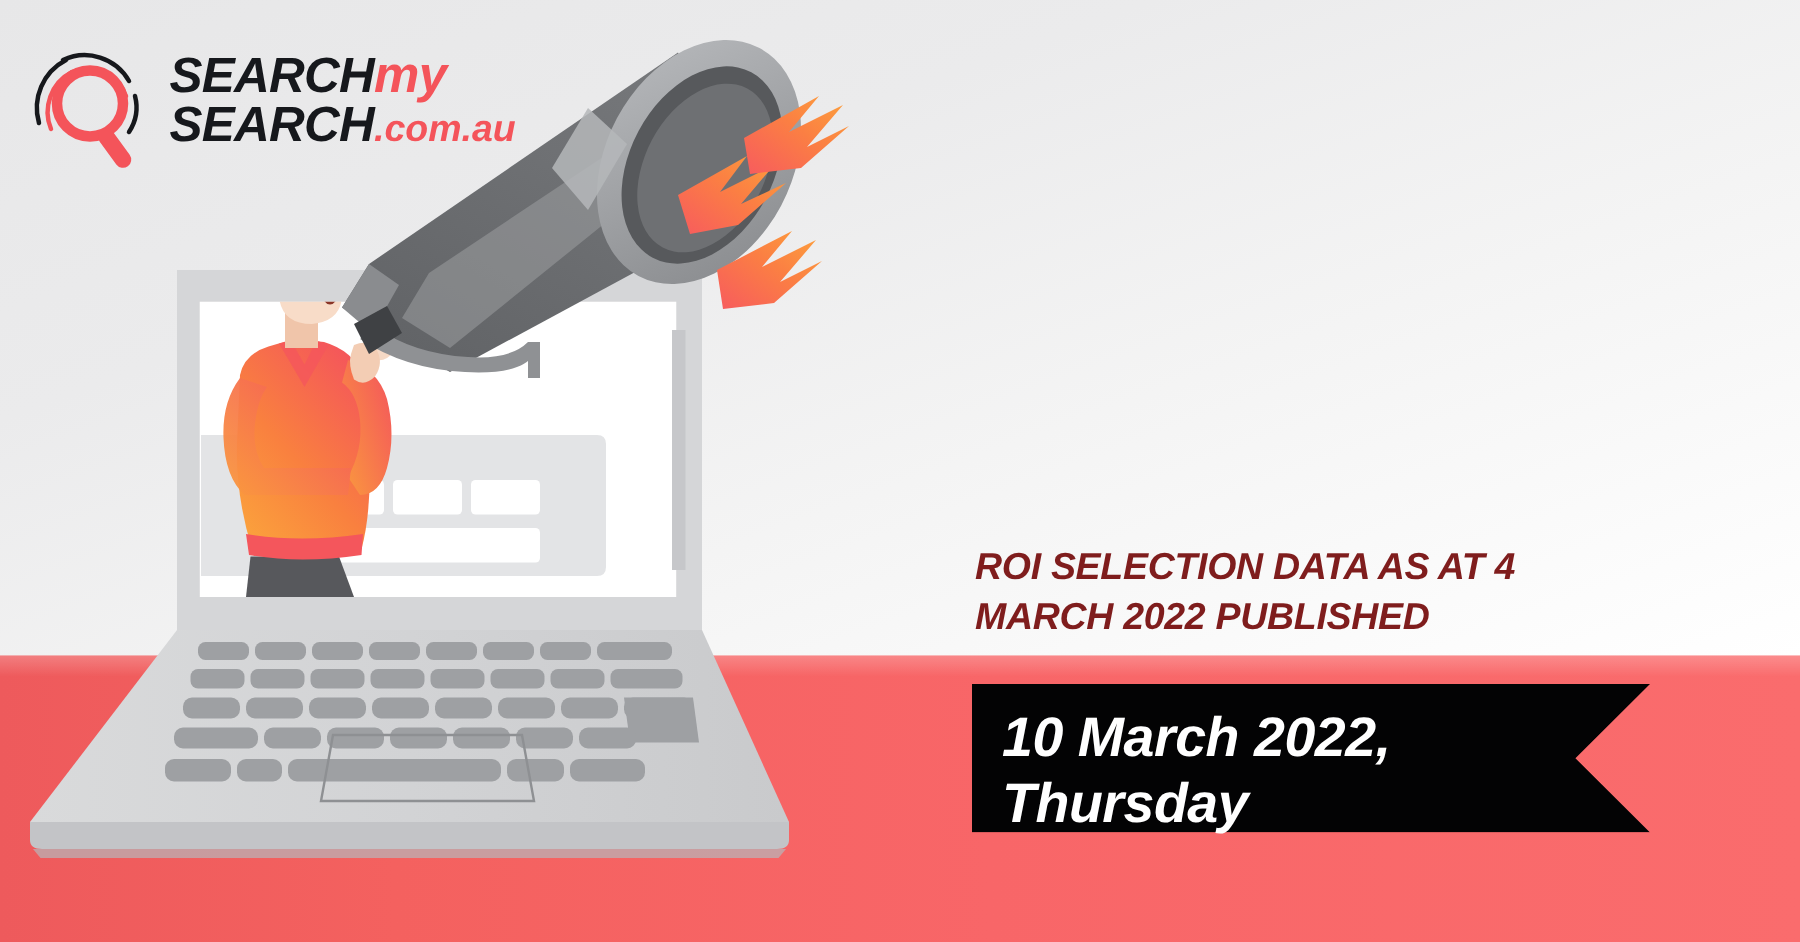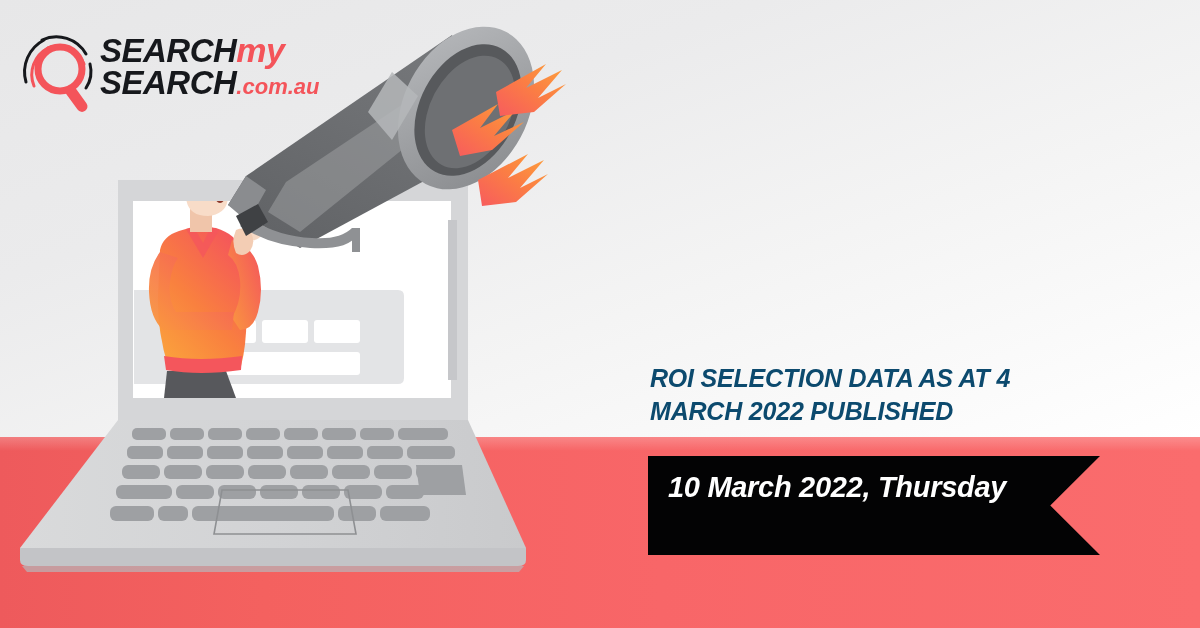--- a/index.html
+++ b/index.html
@@ -40,36 +40,36 @@
     left: 14px; top: 22px;
     width: 300px; height: 100px;
   }
   .logo-mark {
     position: absolute;
     left: 0; top: 2px;
     width: 96px; height: 96px;
   }
   .logo-text {
     position: absolute;
-    left: 86px; top: 12px;
+    left: 99px; top: 12px;
     width: 215px;
     line-height: 0.96;
   }
   .logo-line {
     font-weight: bold;
     font-style: italic;
     letter-spacing: -0.5px;
     white-space: nowrap;
   }
   .logo-line1 { font-size: 33px; }
   .logo-line2 { font-size: 33px; }
   .lg-dark { color: #16181c; }
   .lg-red  { color: #f4545a; }
   .lg-my   { font-size: 34px; }
-  .lg-dom  { font-size: 22px; letter-spacing: 0px; }
+  .lg-dom  { font-size: 25px; letter-spacing: 0px; }
 
   
   .illus {
     position: absolute;
     left: 0; top: 0;
     width: 620px; height: 628px;
   }
 
   
   .headline {
@@ -85,37 +85,37 @@
   }
   .subhead {
     position: absolute;
     left: 650px; top: 362px;
     width: 450px;
     font-size: 25px;
     font-weight: bold;
     font-style: italic;
     line-height: 1.33;
     letter-spacing: -0.2px;
-    color: #0c4a6e;
+    color: #7f1d1d;
   }
 
   
   .ribbon {
     position: absolute;
     left: 648px; top: 456px;
     width: 452px; height: 99px;
     background: #030304;
     -webkit-clip-path: polygon(0 0, 100% 0, 89% 50%, 100% 100%, 0 100%);
     clip-path: polygon(0 0, 100% 0, 89% 50%, 100% 100%, 0 100%);
   }
   .ribbon-text {
     position: absolute;
     left: 668px; top: 470px;
     width: 380px;
-    font-size: 29px;
+    font-size: 37px;
     font-weight: bold;
     font-style: italic;
     line-height: 1.2;
     color: #ffffff;
     letter-spacing: -0.3px;
   }
 </style>
 </head>
 <body>
 

